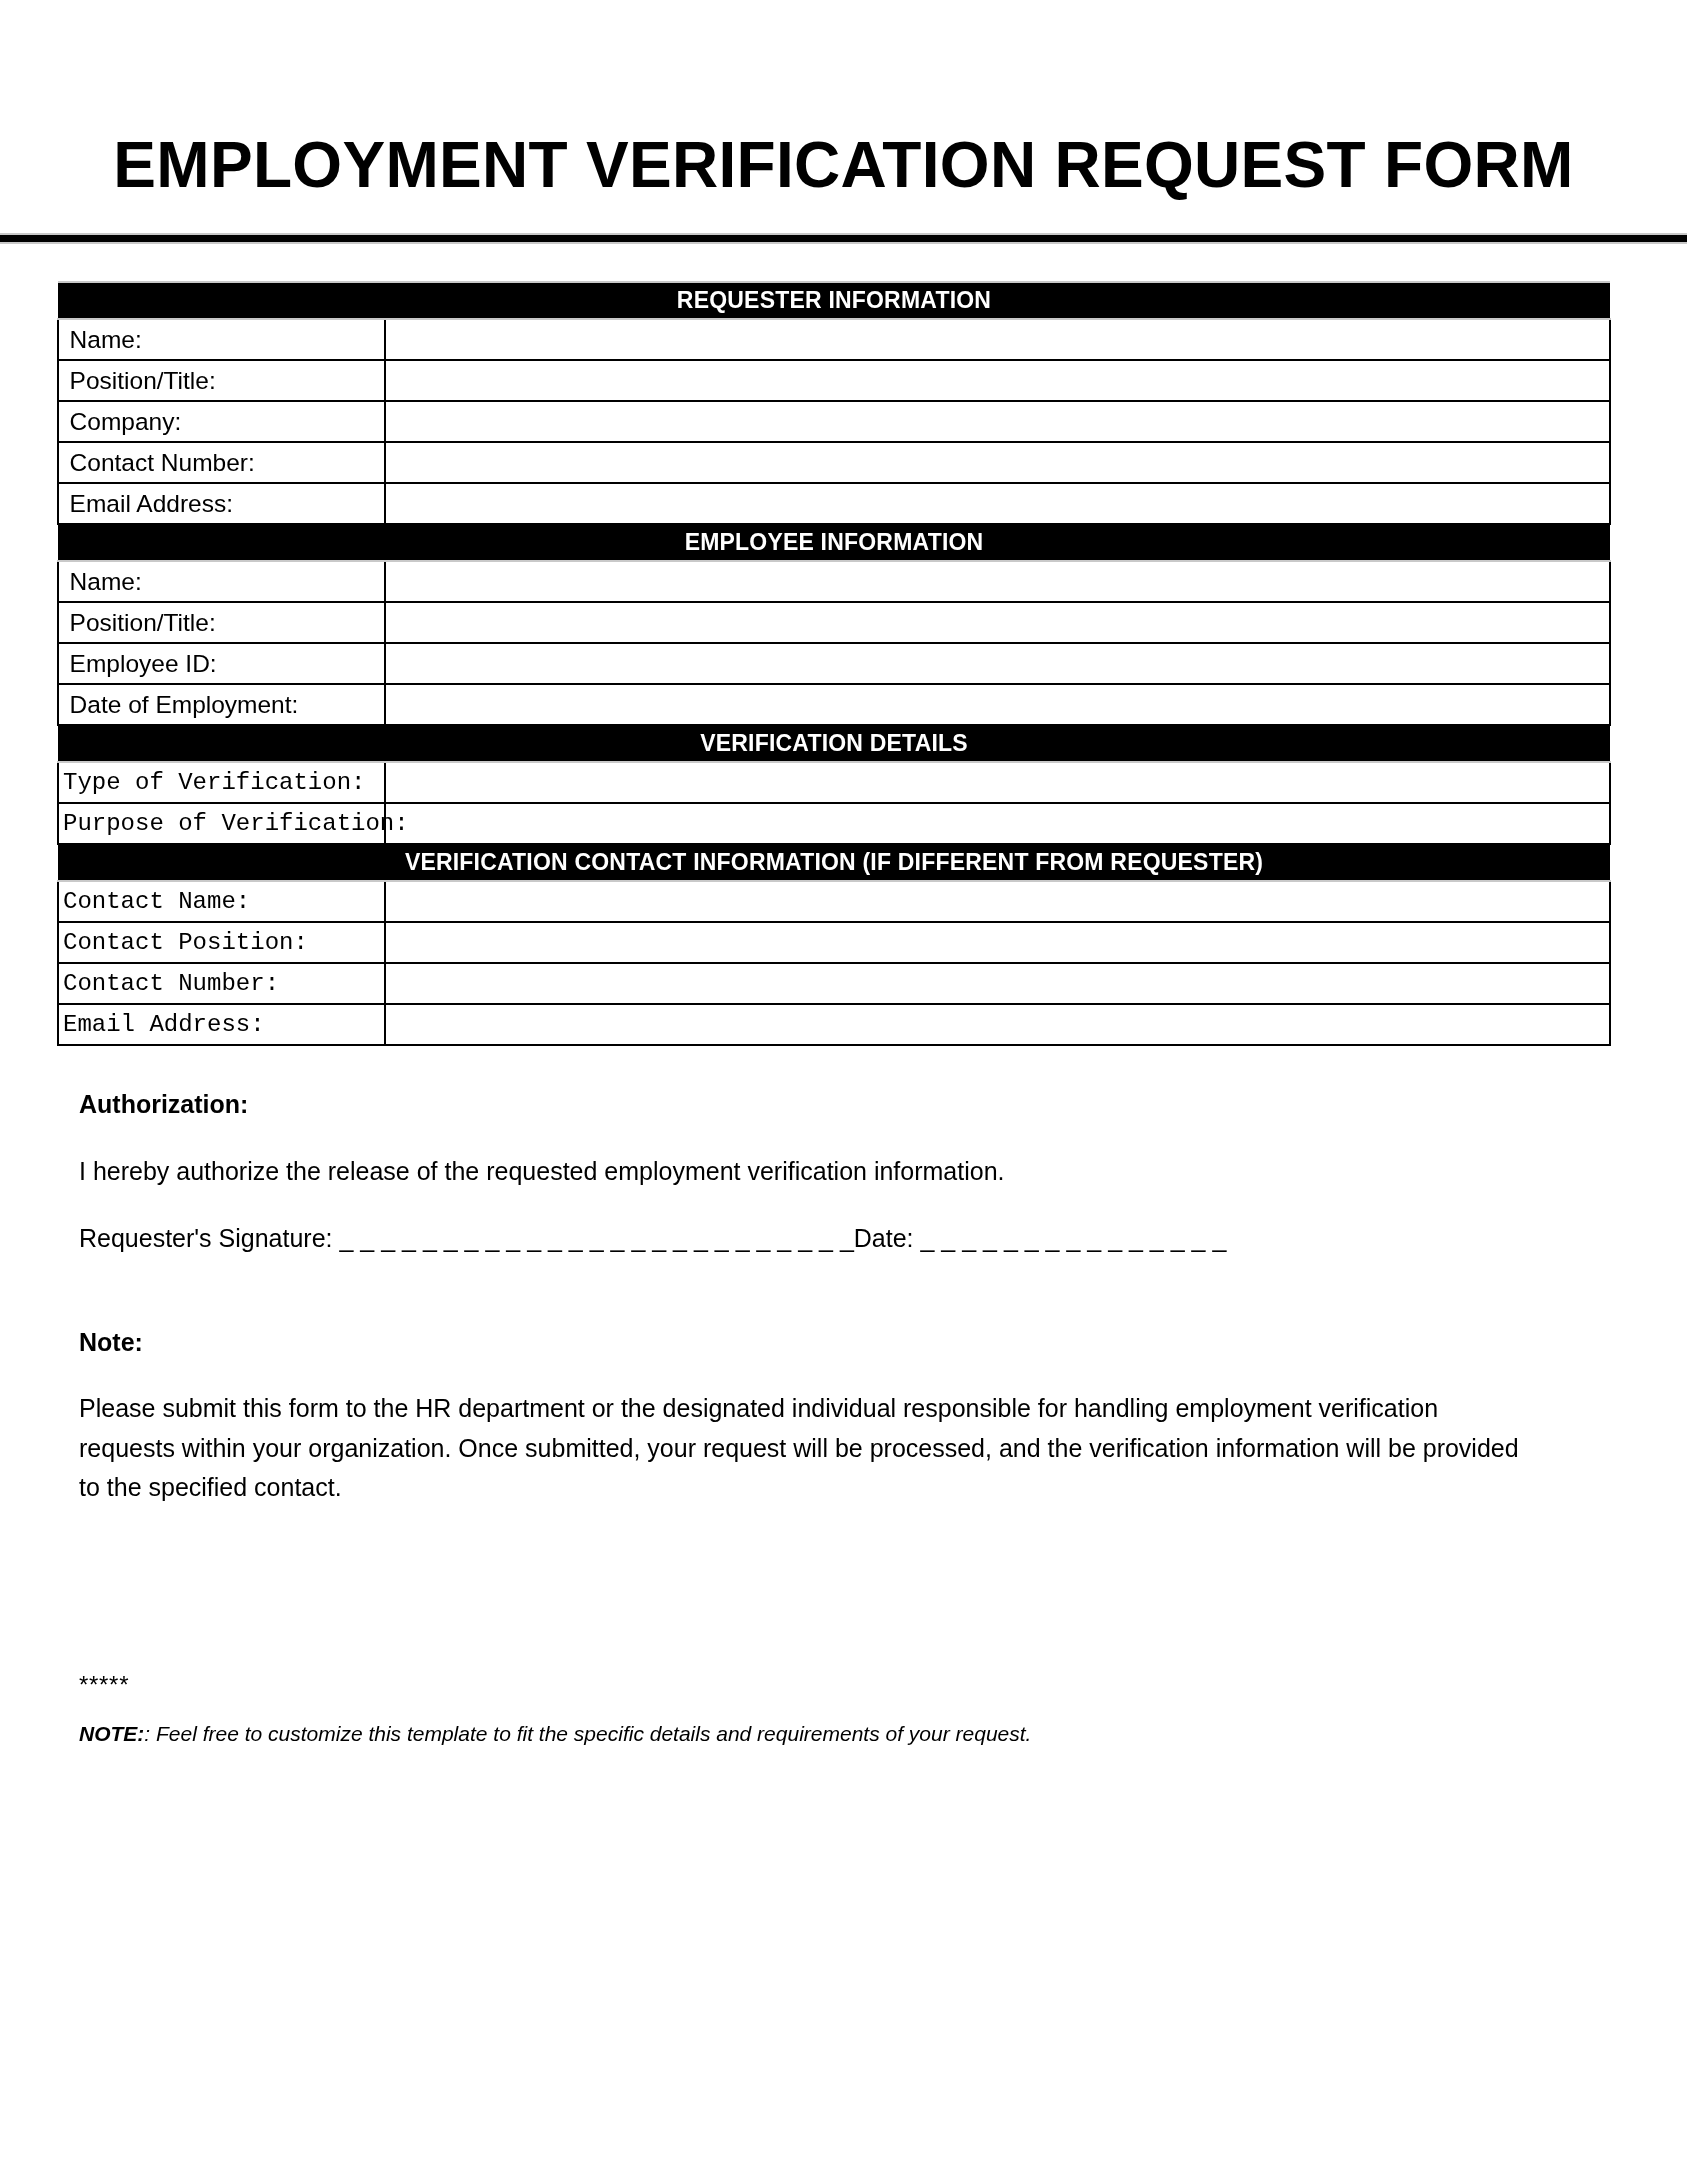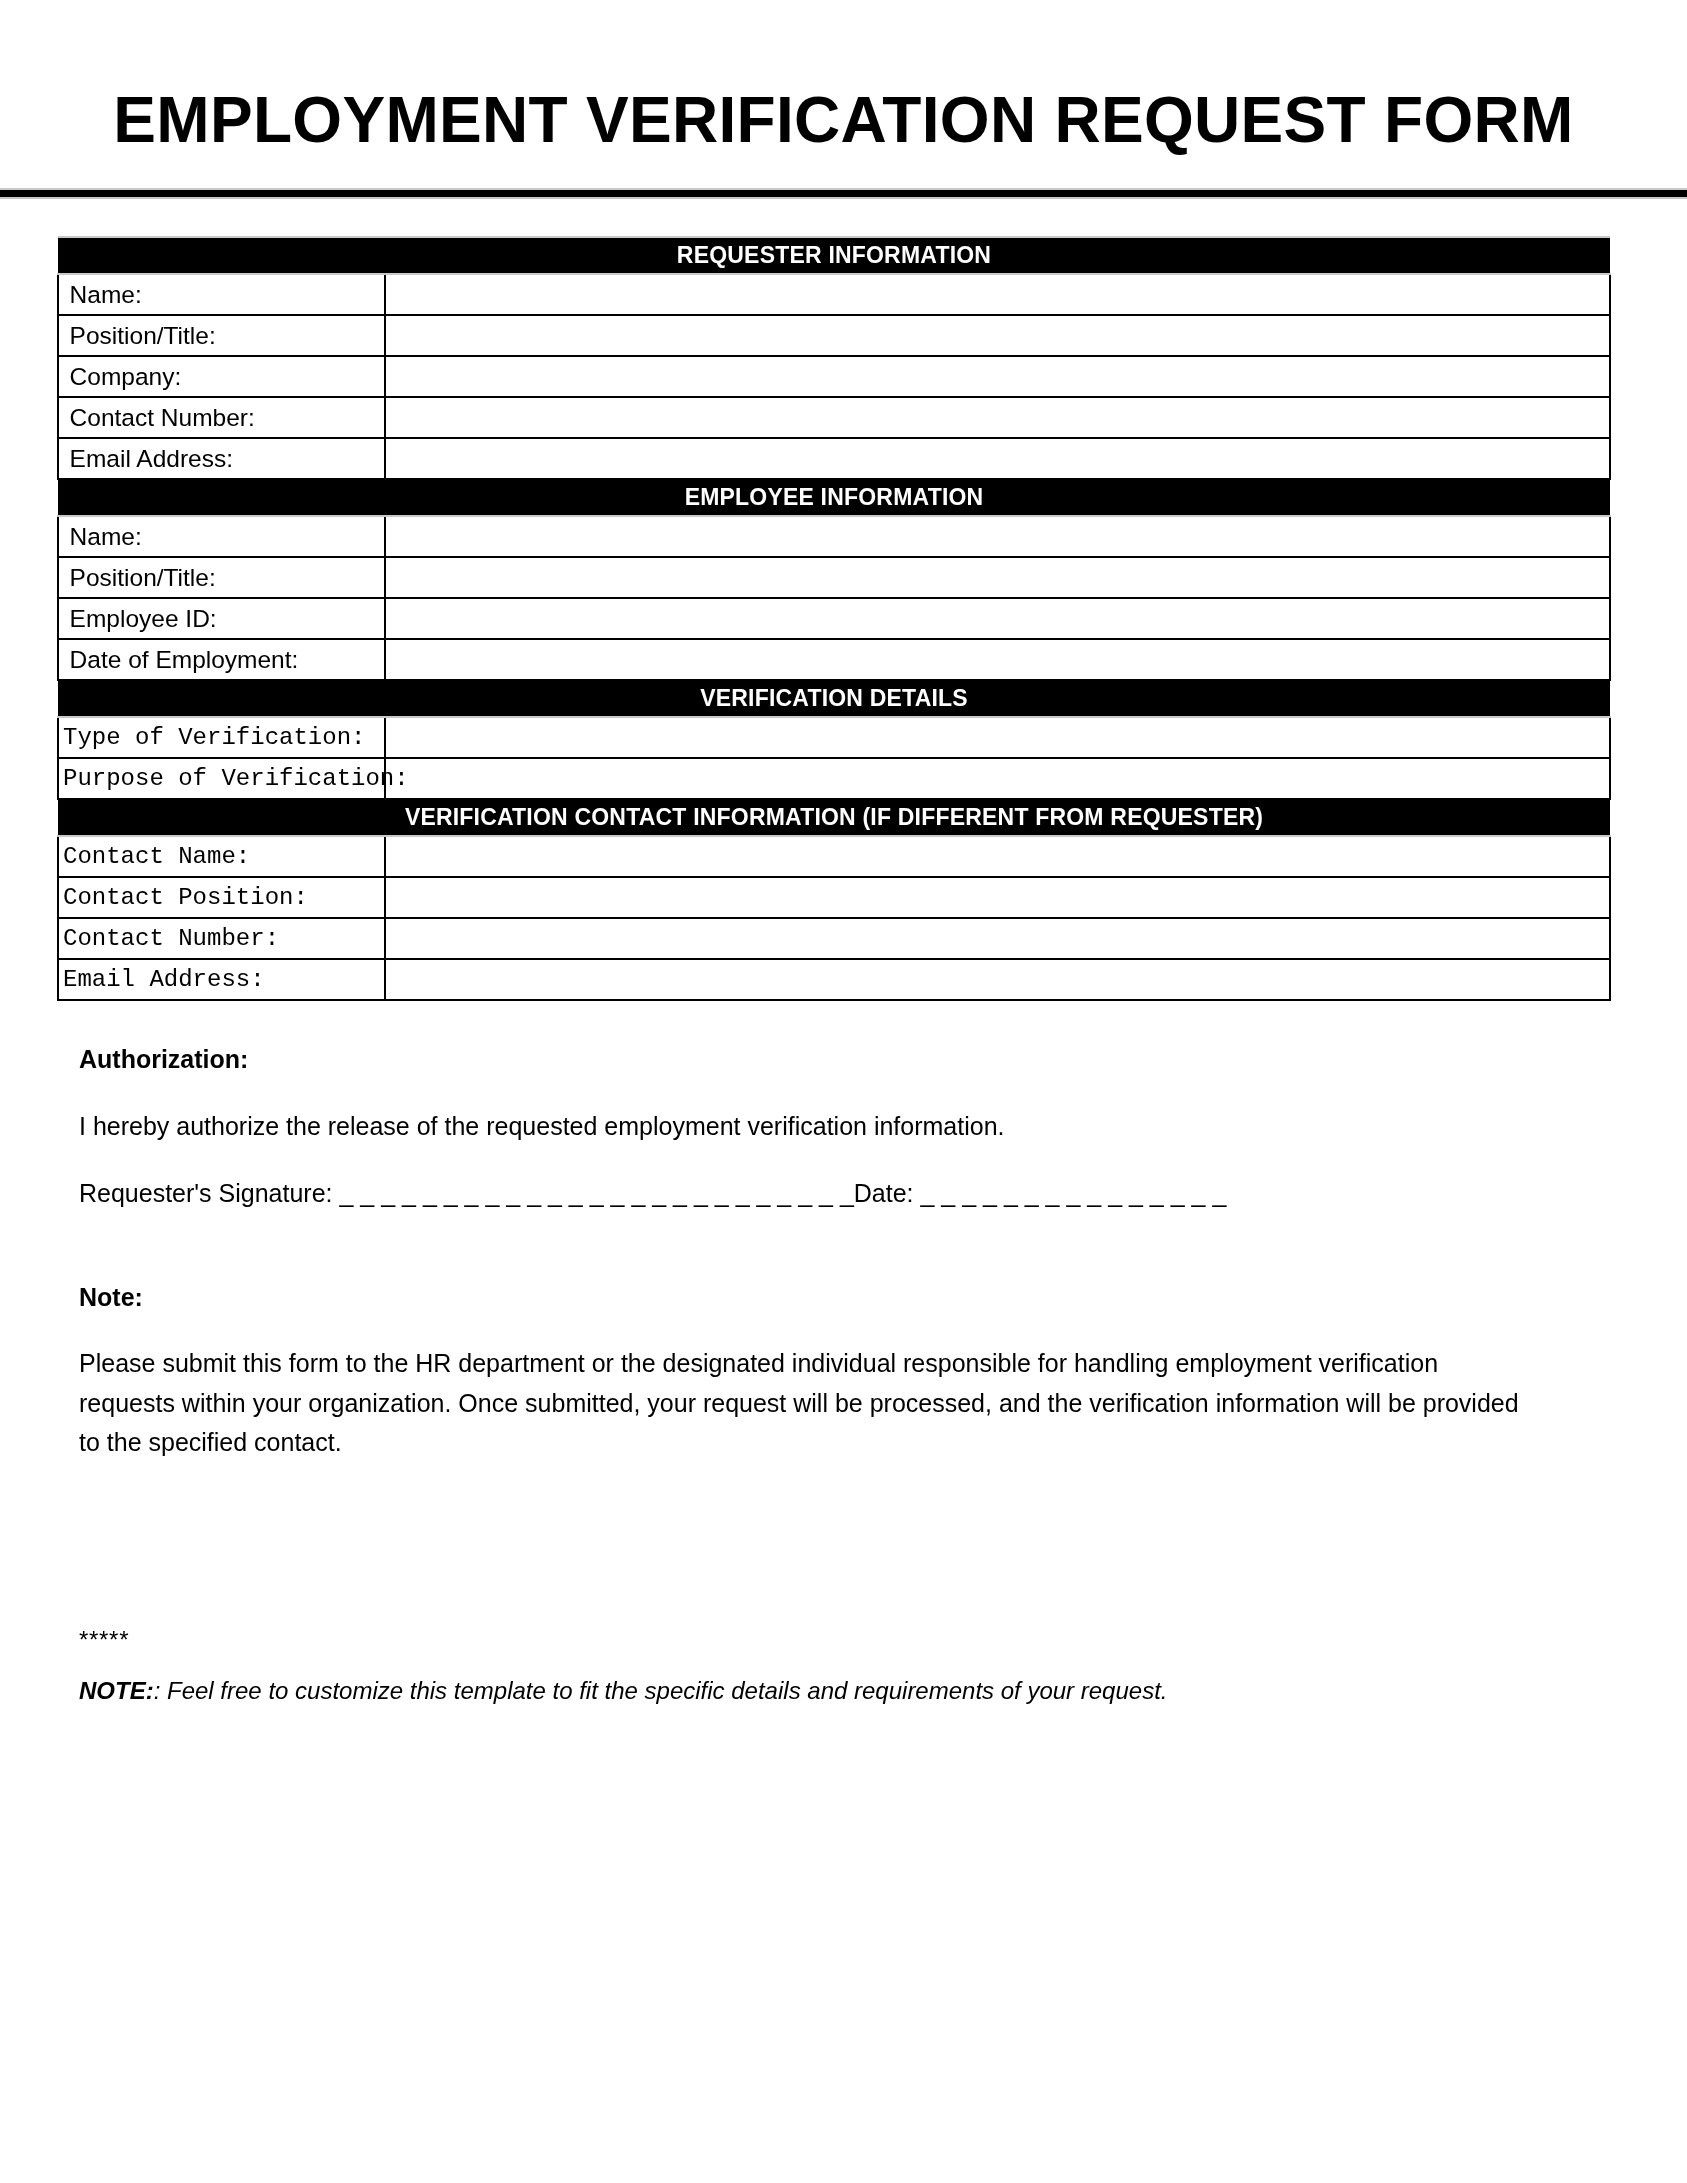--- a/index.html
+++ b/index.html
@@ -18,20 +18,21 @@
     height: 2183px;
     background: #ffffff;
     box-sizing: border-box;
     overflow: hidden;
   }
 
   
   .title-block {
     padding-top: 87px;
     text-align: center;
+    margin-top: 45px;
   }
   .doc-title {
     font-size: 64px;
     font-weight: 700;
     letter-spacing: 0.3px;
     line-height: 1.05;
     margin: 0;
     color: #000000;
     font-family: "Liberation Sans", sans-serif;
   }
@@ -146,21 +147,21 @@
     margin-top: 165px;
   }
   .stars {
     font-size: 24px;
     font-weight: 400;
     letter-spacing: 0.7px;
     margin: 0;
     line-height: 1;
   }
   .footer-note {
-    font-size: 24px;
+    font-size: 21px;
     font-style: italic;
     margin: 22.5px 0 0 0;
     line-height: 1.4;
   }
   .footer-note b {
     font-weight: 700;
     font-style: italic;
   }
 </style>
 </head>

